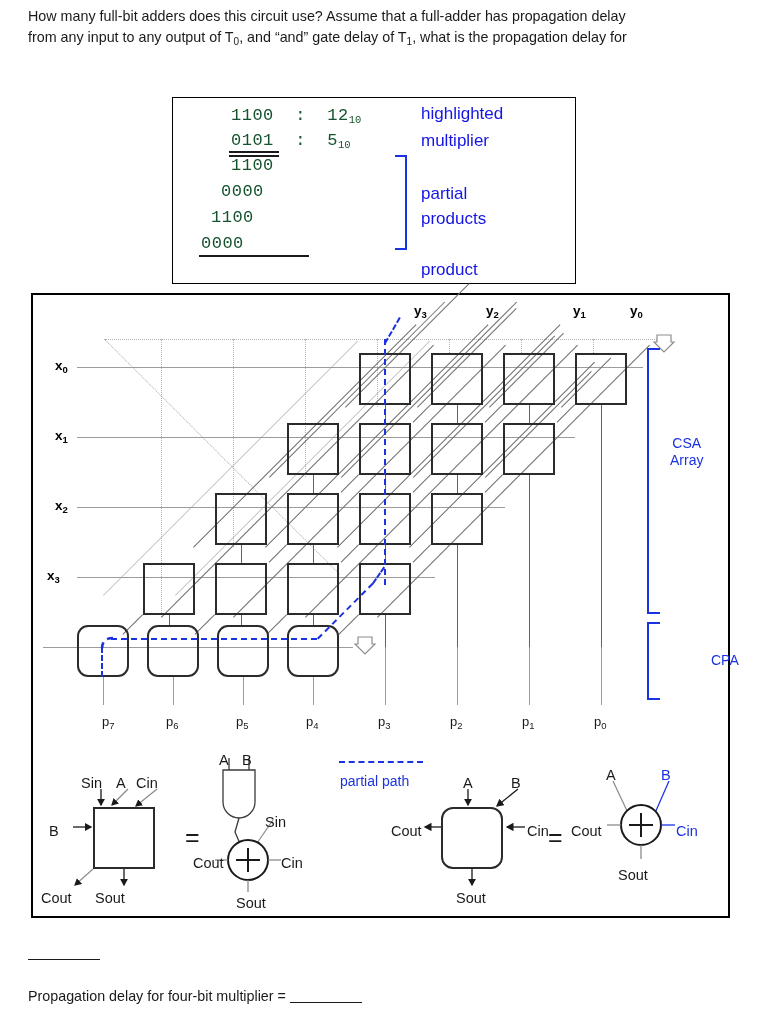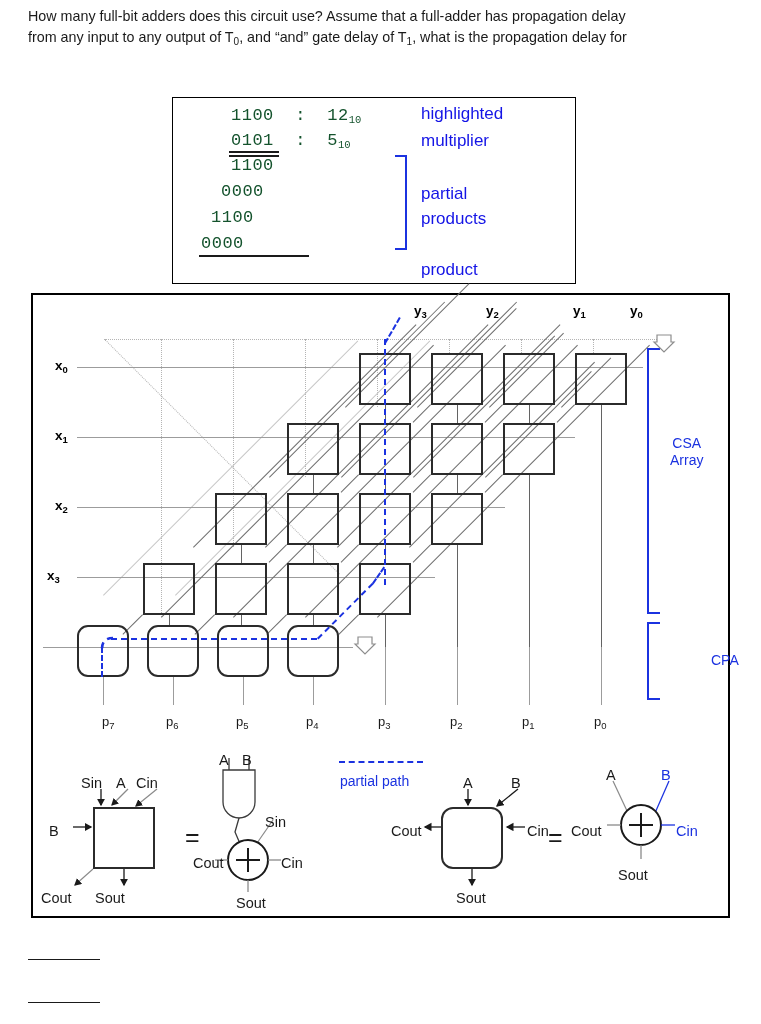--- a/index.html
+++ b/index.html
@@ -537,14 +537,15 @@
 
     <line x1="78" y1="90" x2="78" y2="104" stroke="#8a8a8a" stroke-width="1.3"></line>
   </svg>
 
 </div>
 
 <div class="ans" style="left:28px; top:945px;">
   <span class="blank"></span>
 </div>
 <div class="ans" style="left:28px; top:988px;">
+  <span>Propagation delay for four-bit multiplier =</span>
   <span class="blank"></span>
 </div>
 
 </body></html>

